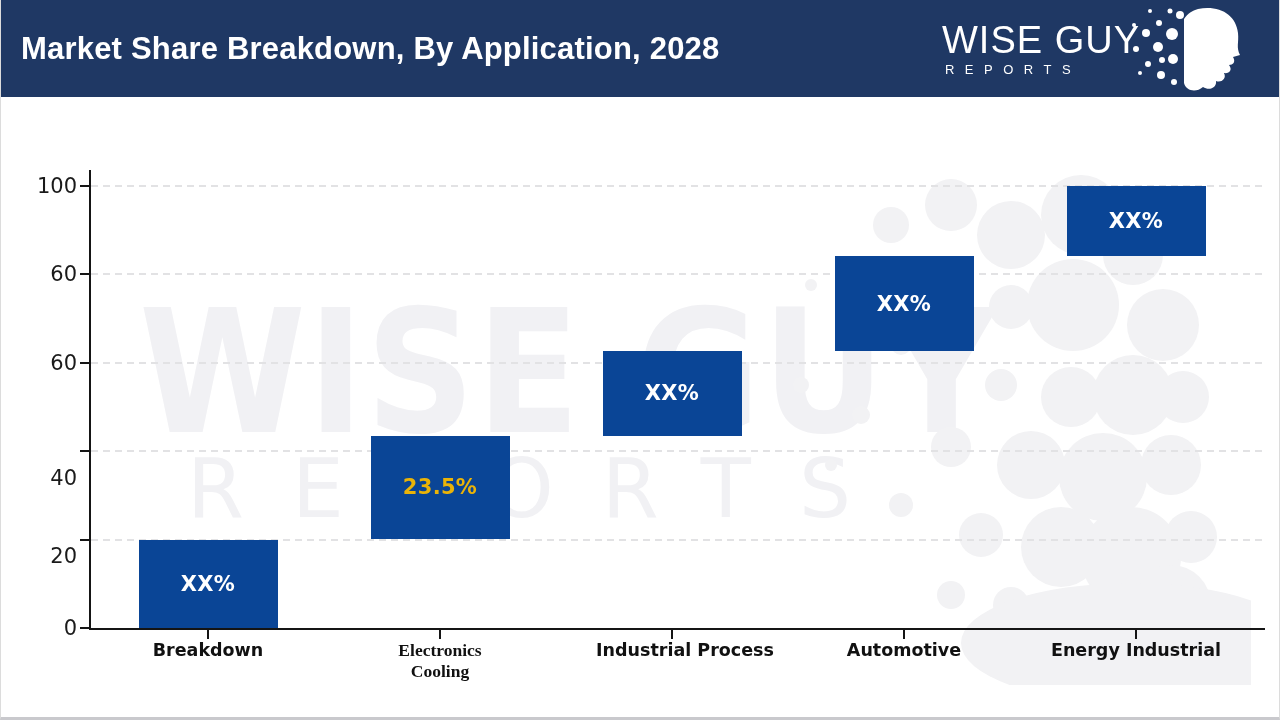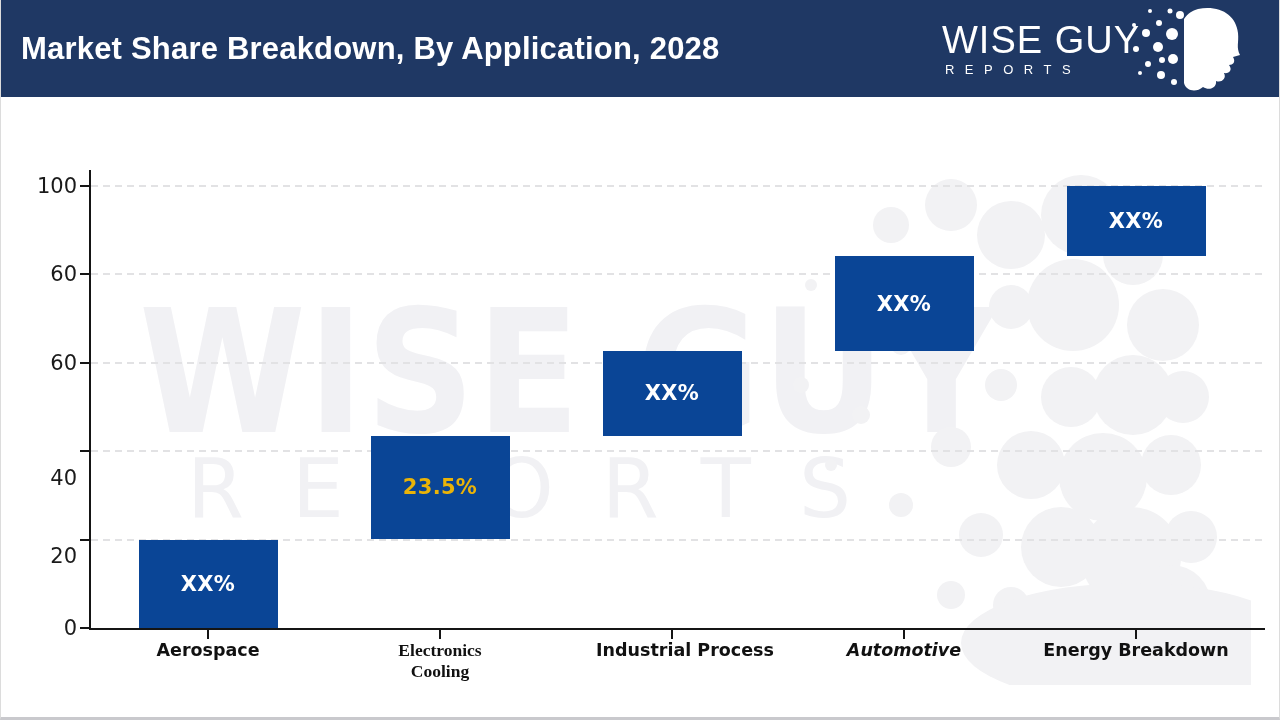--- a/index.html
+++ b/index.html
@@ -147,37 +147,37 @@
       <div class="gridline" style="top: 103px;"></div>
       <div class="ytick-mark" style="top: 103px;"></div>
       <div class="ytick-label" style="top: 92px;">60</div>
       <div class="gridline" style="top: 14.5px;"></div>
       <div class="ytick-mark" style="top: 14.5px;"></div>
       <div class="ytick-label" style="top: 3.5px;">100</div>
       <div class="bar" style="left: 47.5px; width: 139px; top: 369.5px; height: 88.5px; background: rgb(10, 69, 150);">
         <span class="bar-label" style="color: rgb(255, 255, 255);">XX%</span>
       </div>
       <div class="xtick-mark" style="left: 116px;"></div>
-      <div class="xcat-label" style="left: 7px;">Aerospace</div>
+      <div class="xcat-label" style="left: 7px;">Breakdown</div>
       <div class="bar" style="left: 279.5px; width: 139px; top: 265.512px; height: 103.987px; background: rgb(10, 69, 150);">
         <span class="bar-label" style="color: #eab308;">23.5%</span>
       </div>
       <div class="xtick-mark" style="left: 348px;"></div>
       <div class="xcat-label" style="left: 239px; font-family: Liberation Serif, serif;">Electronics
 Cooling</div>
       <div class="bar" style="left: 511.5px; width: 139px; top: 181.438px; height: 84.075px; background: rgb(10, 69, 150);">
         <span class="bar-label" style="color: rgb(255, 255, 255);">XX%</span>
       </div>
       <div class="xtick-mark" style="left: 580px;"></div>
       <div class="xcat-label" style="left: 484px;">Industrial Process</div>
       <div class="bar" style="left: 743.5px; width: 139px; top: 86.3px; height: 95.1375px; background: rgb(10, 69, 150);">
         <span class="bar-label" style="color: rgb(255, 255, 255);">XX%</span>
       </div>
       <div class="xtick-mark" style="left: 812px;"></div>
-      <div class="xcat-label" style="left: 703px; font-style: italic;">Automotive</div>
+      <div class="xcat-label" style="left: 703px;">Automotive</div>
       <div class="bar" style="left: 975.5px; width: 139px; top: 15.5px; height: 70.8px; background: rgb(10, 69, 150);">
         <span class="bar-label" style="color: rgb(255, 255, 255);">XX%</span>
       </div>
       <div class="xtick-mark" style="left: 1044px;"></div>
-      <div class="xcat-label" style="left: 935px;">Energy Breakdown</div>
+      <div class="xcat-label" style="left: 935px;">Energy Industrial</div>
     </div>
 
 </div>
 
 </body></html>

